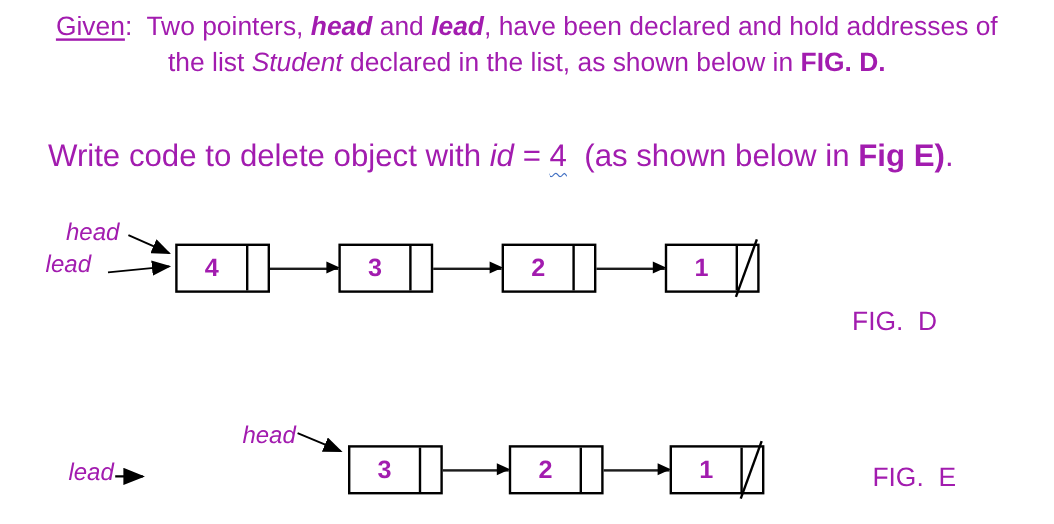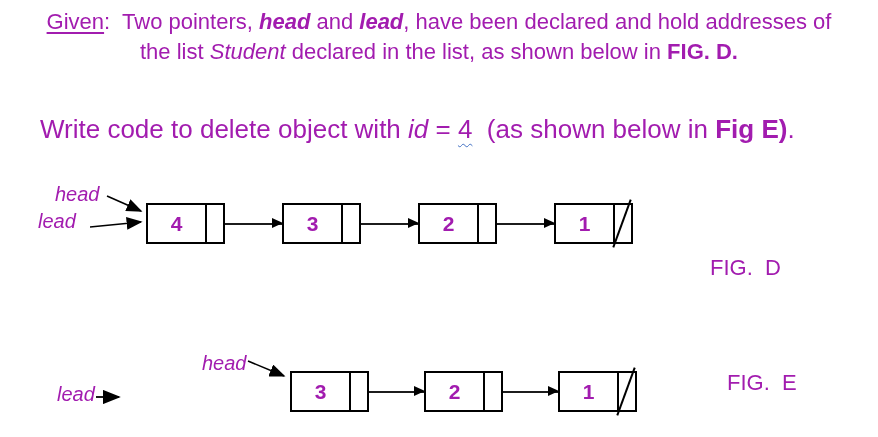--- a/index.html
+++ b/index.html
@@ -39,21 +39,21 @@
     position:absolute;font-style:italic;font-size:20px;line-height:20px;
   }
   #fig-d .head-label{left:55px;top:1px;}
   #fig-d .lead-label{left:38px;top:28px;}
   #fig-e .head-label{left:202px;top:3px;}
   #fig-e .lead-label{left:57px;top:34px;}
   .fig-label{
     position:absolute;font-size:22px;line-height:24px;white-space:pre;
   }
   #fig-d .fig-label{left:710px;top:29px;margin-top:44px;}
-  #fig-e .fig-label{left:727px;top:21px;}
+  #fig-e .fig-label{left:727px;top:36px;}
   .arrow-layer{position:absolute;left:0;top:0;pointer-events:none;}
   
   .node-row{position:absolute;display:flex;align-items:center;}
   #fig-d .node-row{left:146px;top:20px;}
   #fig-e .node-row{left:290px;top:21px;}
   .node{
     display:flex;height:41px;box-sizing:border-box;
     border:2px solid #000;background:#fff;
   }
   .cell-value{

